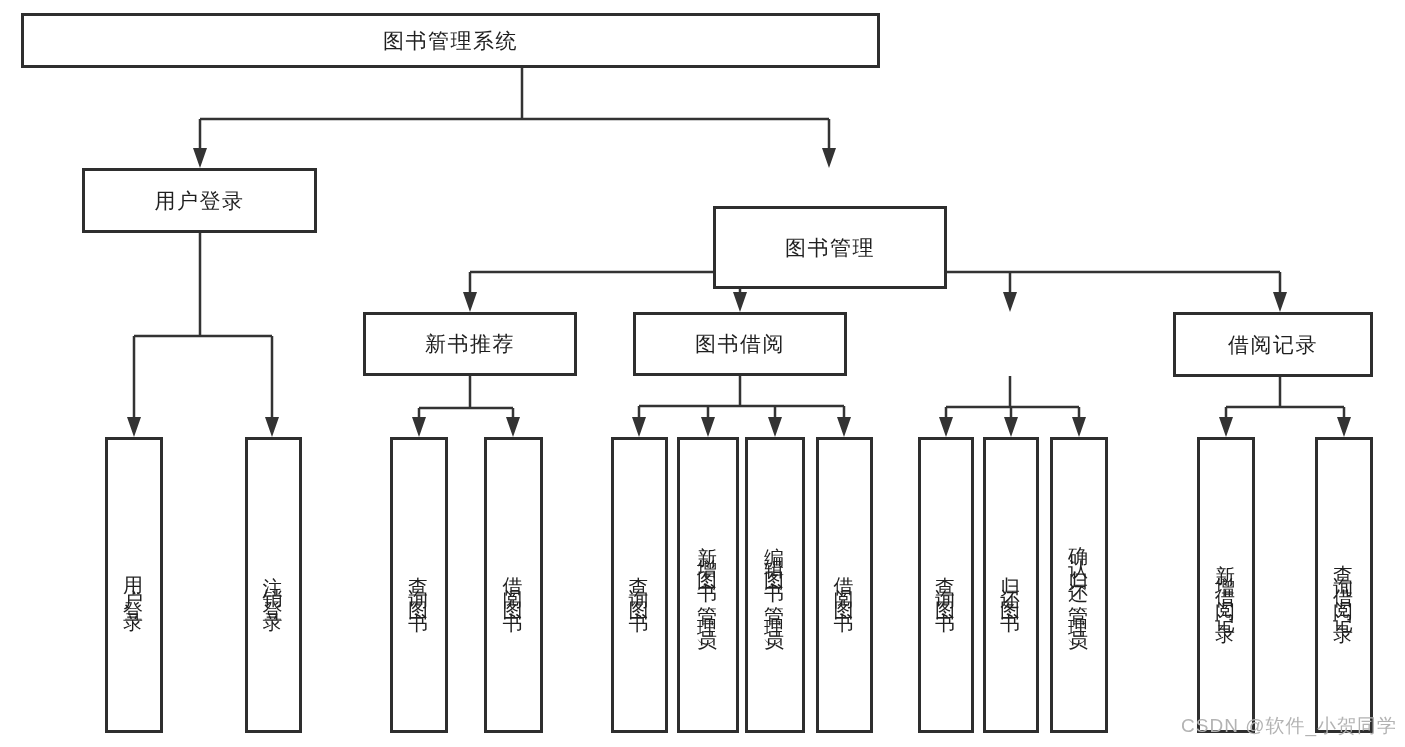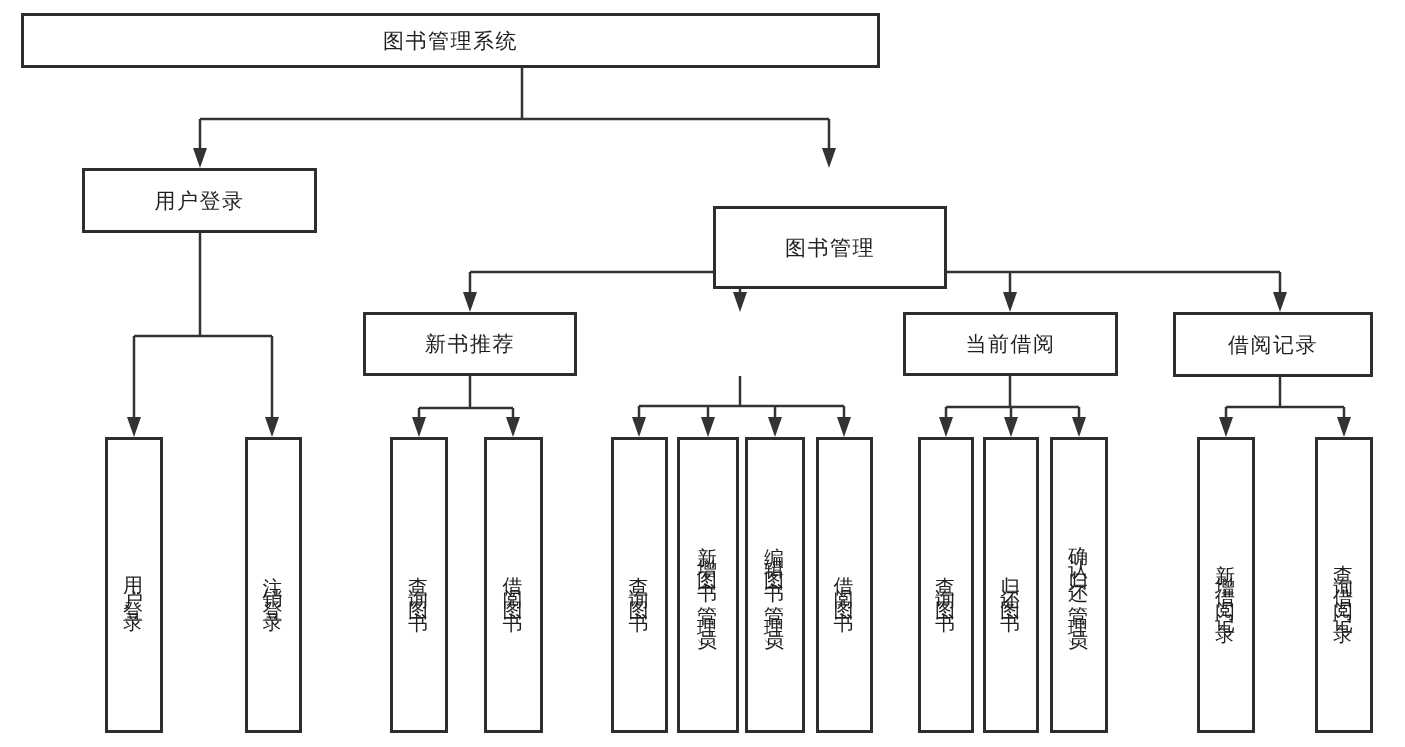--- a/index.html
+++ b/index.html
@@ -65,22 +65,22 @@
   <div class="box" style="left:82px;top:168px;width:235px;height:65px;">
     <span class="hlabel">用户登录</span>
   </div>
   <div class="box" style="left:713px;top:168px;width:234px;height:83px;margin-top:38px;">
     <span class="hlabel">图书管理</span>
   </div>
 
   <div class="box" style="left:363px;top:312px;width:214px;height:64px;text-align:right;">
     <span class="hlabel">新书推荐</span>
   </div>
-  <div class="box" style="left:903px;top:312px;width:215px;height:64px;">
-    <span class="hlabel">当前借阅</span>
+  <div class="box" style="left:633px;top:312px;width:214px;height:64px;">
+    <span class="hlabel">图书借阅</span>
   </div>
   <div class="box" style="left:1173px;top:312px;width:200px;height:65px;">
     <span class="hlabel">借阅记录</span>
   </div>
 
   <div class="box" style="left:105px;top:437px;width:58px;height:296px;">
     <span class="vlabel">用户登录</span>
   </div>
   <div class="box" style="left:245px;top:437px;width:57px;height:296px;">
     <span class="vlabel">注销登录</span>
@@ -116,14 +116,15 @@
     <span class="vlabel">确认归还（管理员）</span>
   </div>
 
   <div class="box" style="left:1197px;top:437px;width:58px;height:296px;">
     <span class="vlabel">新增借阅记录</span>
   </div>
   <div class="box" style="left:1315px;top:437px;width:58px;height:296px;">
     <span class="vlabel">查询借阅记录</span>
   </div>
 
+  <div class="watermark">CSDN @软件_小贺同学</div>
 
 </div>
 
 </body></html>

